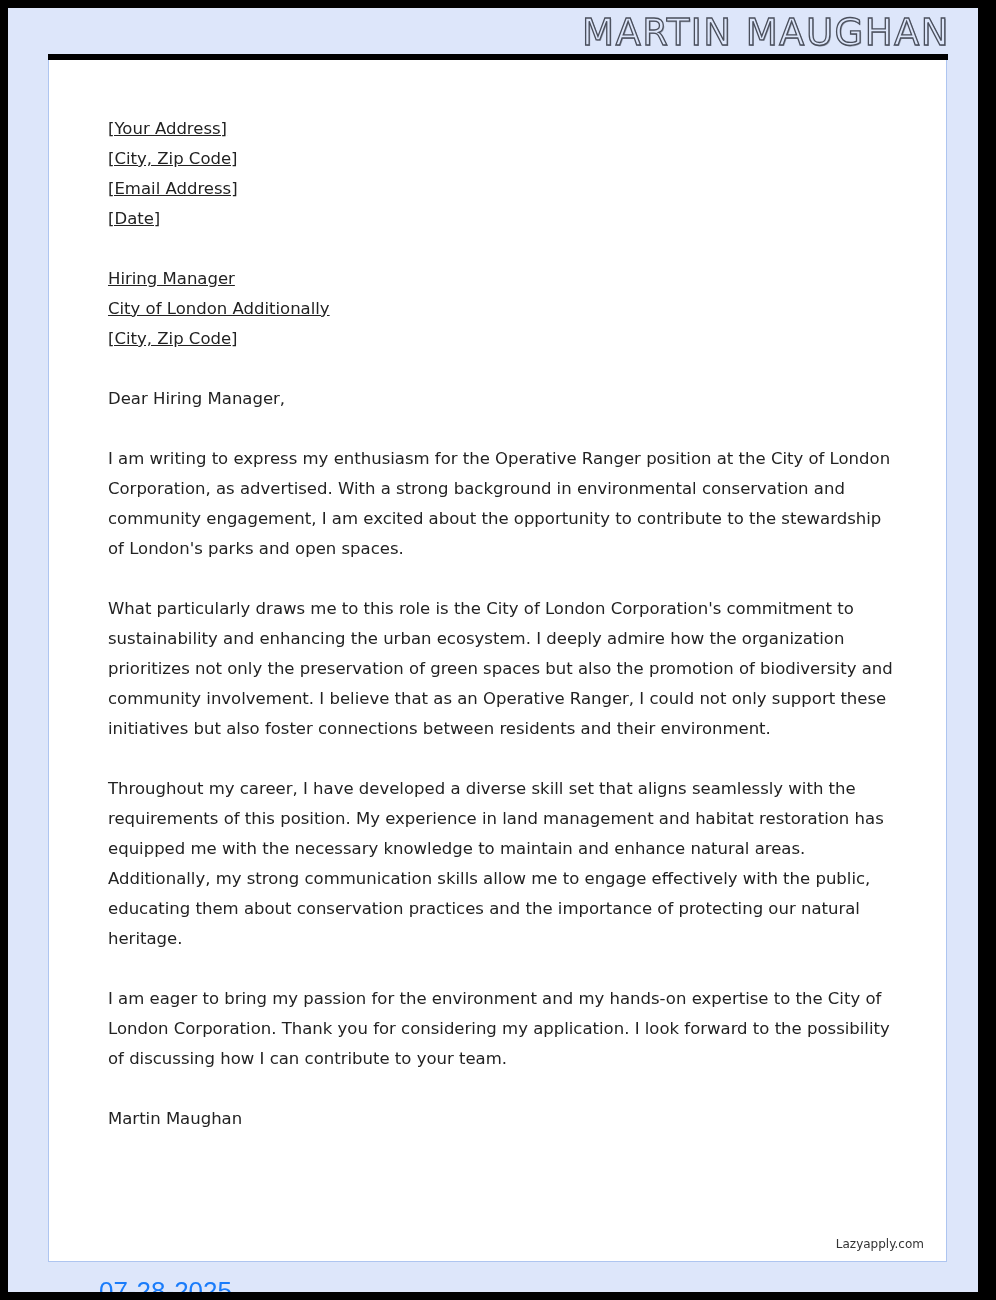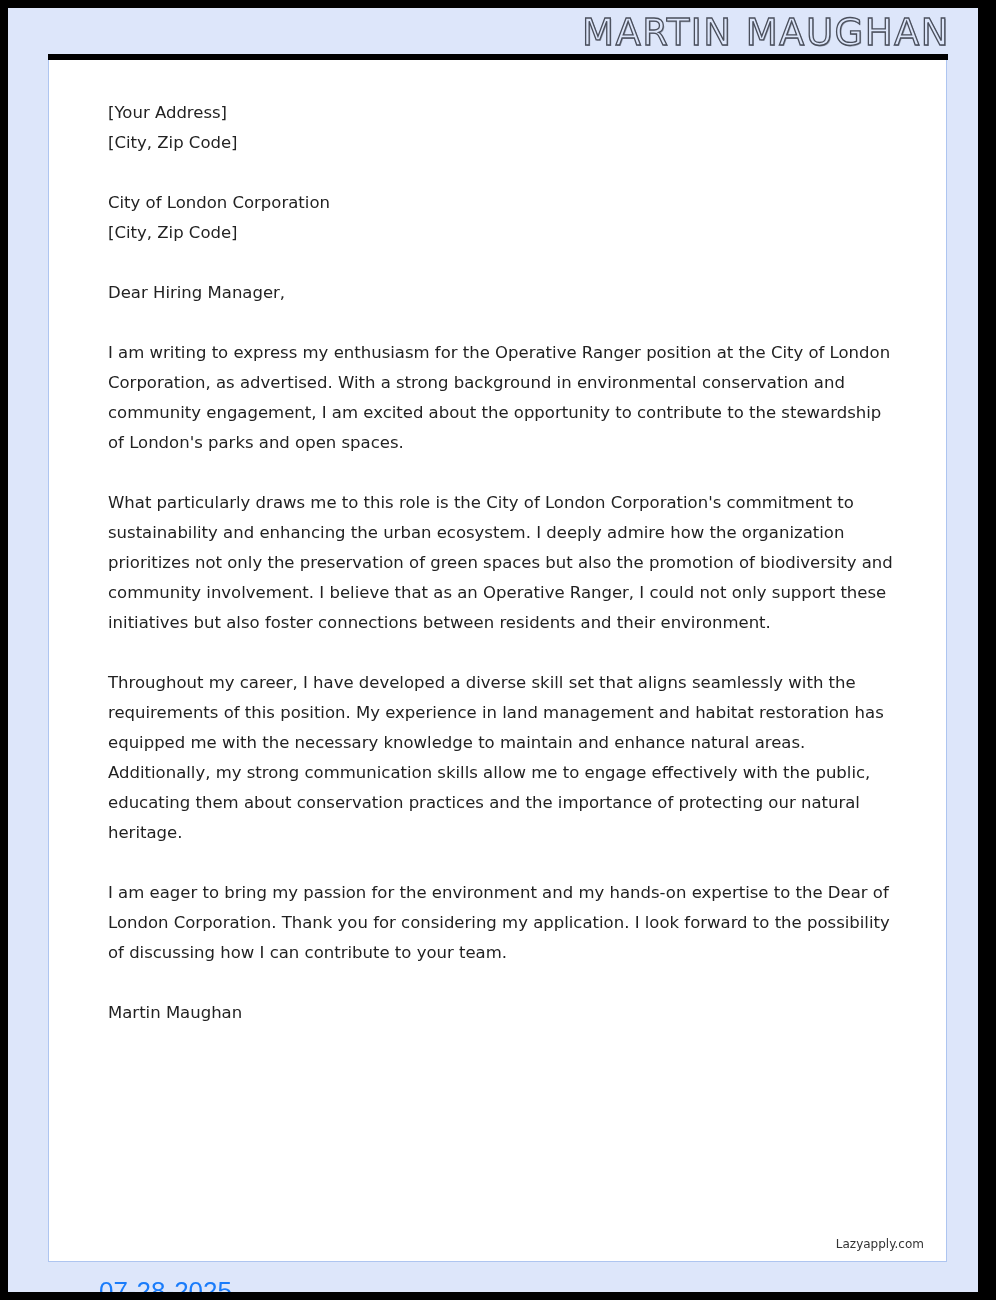--- a/index.html
+++ b/index.html
@@ -91,21 +91,22 @@
     left: 59px;
     top: 38px;
     width: 800px;
     font-family: "DejaVu Sans", sans-serif;
     font-size: 16.5px;
     line-height: 30px;
     color: #222222;
   }
 
   .block {
-    margin: 0 0 30px 0;
+    margin: 16px 0 30px 0;
+    text-decoration: underline;
   }
   .block:last-child { margin-bottom: 0; }
 
   .line {
     display: block;
     white-space: pre-wrap;
   }
 
   .para {
     margin: 0 12px 30px 0;
@@ -149,33 +150,36 @@
       <div class="header-name">MARTIN MAUGHAN</div>
     </div>
     <div class="header-rule"></div>
 
     <div class="page">
       <div class="letter">
 
         <div class="block">
           <span class="line">[Your Address]</span>
           <span class="line">[City, Zip Code]</span>
+          <span class="line">[Email Address]</span>
+          <span class="line">[Date]</span>
         </div>
 
         <div class="block">
-          <span class="line">City of London Corporation</span>
+          <span class="line">Hiring Manager</span>
+          <span class="line">City of London Additionally</span>
           <span class="line">[City, Zip Code]</span>
         </div>
 
         <p class="para">Dear Hiring Manager,</p>
 
         <p class="para">I am writing to express my enthusiasm for the Operative Ranger position at the City of London Corporation, as advertised. With a strong background in environmental conservation and community engagement, I am excited about the opportunity to contribute to the stewardship of London's parks and open spaces.</p>
         <p class="para">What particularly draws me to this role is the City of London Corporation's commitment to sustainability and enhancing the urban ecosystem. I deeply admire how the organization prioritizes not only the preservation of green spaces but also the promotion of biodiversity and community involvement. I believe that as an Operative Ranger, I could not only support these initiatives but also foster connections between residents and their environment.</p>
         <p class="para">Throughout my career, I have developed a diverse skill set that aligns seamlessly with the requirements of this position. My experience in land management and habitat restoration has equipped me with the necessary knowledge to maintain and enhance natural areas. Additionally, my strong communication skills allow me to engage effectively with the public, educating them about conservation practices and the importance of protecting our natural heritage.</p>
-        <p class="para">I am eager to bring my passion for the environment and my hands-on expertise to the Dear of London Corporation. Thank you for considering my application. I look forward to the possibility of discussing how I can contribute to your team.</p>
+        <p class="para">I am eager to bring my passion for the environment and my hands-on expertise to the City of London Corporation. Thank you for considering my application. I look forward to the possibility of discussing how I can contribute to your team.</p>
 
 
         <p class="para signature-name">Martin Maughan</p>
 
       </div>
 
       <div class="watermark">Lazyapply.com</div>
     </div>
 
     <div class="date-stamp">07-28-2025</div>

